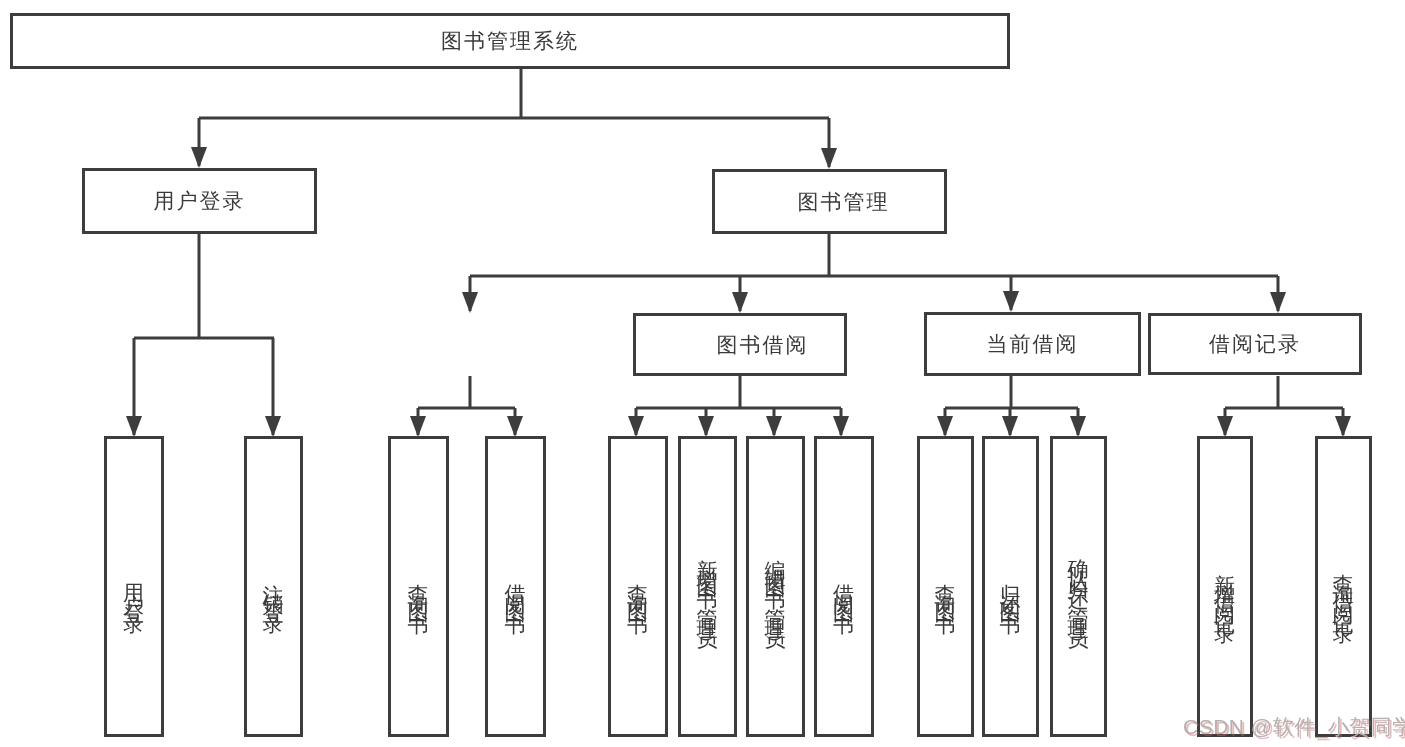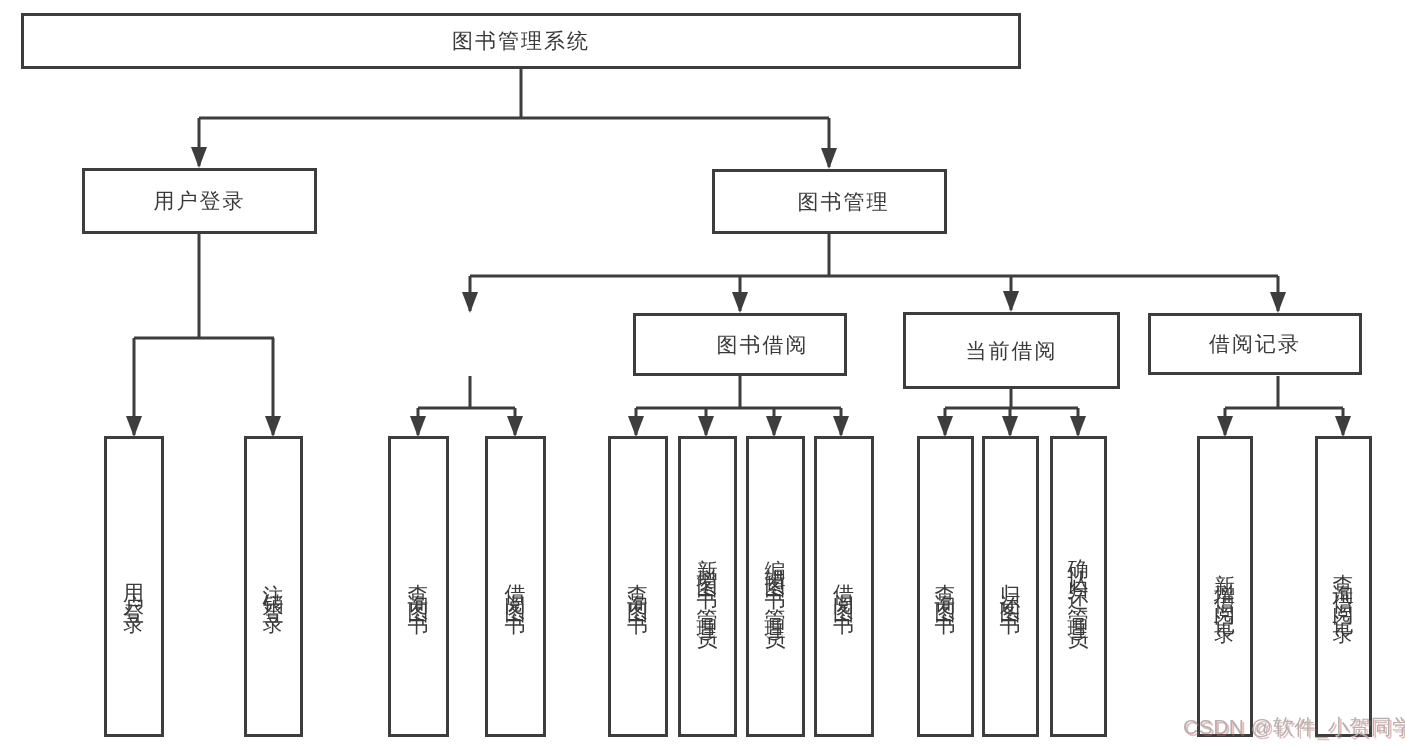--- a/index.html
+++ b/index.html
@@ -87,27 +87,27 @@
       <polygon points="766,416 782,416 774,437"></polygon>
       <polygon points="833,416 849,416 841,437"></polygon>
       <polygon points="937,416 953,416 945,437"></polygon>
       <polygon points="1002,416 1018,416 1010,437"></polygon>
       <polygon points="1070,416 1086,416 1078,437"></polygon>
       <polygon points="1217,416 1233,416 1225,437"></polygon>
       <polygon points="1335,416 1351,416 1343,437"></polygon>
     </g>
   </svg>
 
-  <div class="box hbox" style="left:21px; top:13px; width:1000px; height:56px;">图书管理系统</div>
+  <div class="box hbox" style="left:10px; top:13px; width:1000px; height:56px;">图书管理系统</div>
 
   <div class="box hbox" style="left:82px; top:168px; width:235px; height:66px;">用户登录</div>
   <div class="box hbox" style="left:712px; top:169px; width:235px; height:65px;padding-left:28px;">图书管理</div>
 
   <div class="box hbox" style="left:633px; top:313px; width:214px; height:63px;padding-left:45px;">图书借阅</div>
-  <div class="box hbox" style="left:903px; top:312px; width:217px; height:77px;">当前借阅</div>
+  <div class="box hbox" style="left:924px; top:312px; width:217px; height:64px;">当前借阅</div>
   <div class="box hbox" style="left:1148px; top:313px; width:214px; height:62px;">借阅记录</div>
 
   <div class="box vbox" style="left:104px; top:436px; width:60px; height:301px;">
     <span class="vtext">用户登录</span>
   </div>
   <div class="box vbox" style="left:244px; top:436px; width:59px; height:301px;">
     <span class="vtext">注销登录</span>
   </div>
 
   <div class="box vbox" style="left:388px; top:436px; width:61px; height:301px;">

